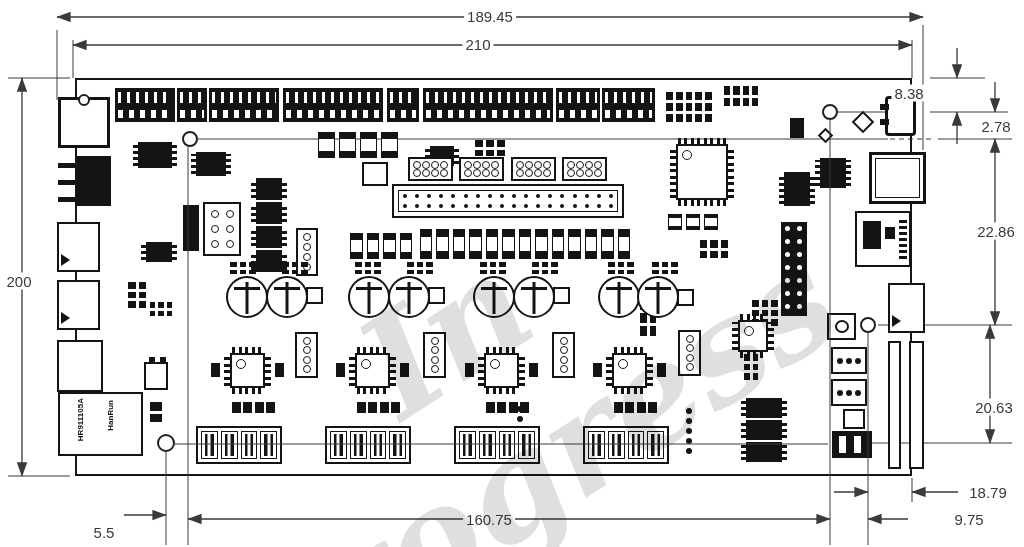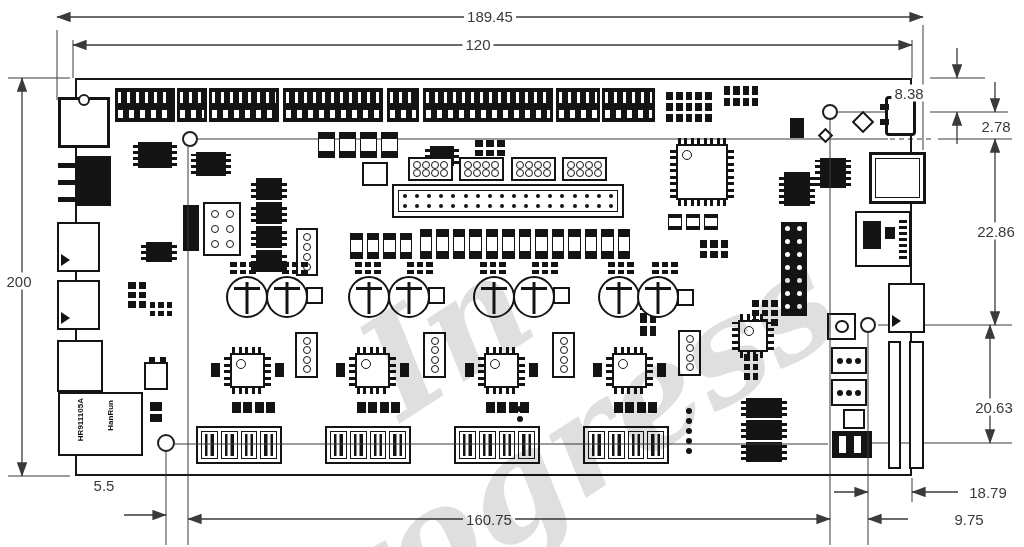--- a/index.html
+++ b/index.html
@@ -650,25 +650,25 @@
     <g stroke="#3a3a3a" stroke-width="1" fill="none">
       <path d="M175,444H828"></path>
       <path d="M188,147V545"></path>
       <path d="M166,452V545"></path>
       <path d="M830,120V545"></path>
       <path d="M868,333V545"></path>
     </g>
   </svg>
 
   <div class="dimlab" style="left:490px;top:16px">189.45</div>
-  <div class="dimlab" style="left:478px;top:44px">120</div>
+  <div class="dimlab" style="left:478px;top:44px">210</div>
   <div class="dimlab" style="left:19px;top:281px">200</div>
   <div class="dimlab" style="left:909px;top:93px">8.38</div>
   <div class="dimlab" style="left:996px;top:126px">2.78</div>
   <div class="dimlab" style="left:996px;top:231px">22.86</div>
   <div class="dimlab" style="left:994px;top:407px">20.63</div>
   <div class="dimlab" style="left:988px;top:492px">18.79</div>
   <div class="dimlab" style="left:969px;top:519px">9.75</div>
   <div class="dimlab" style="left:489px;top:519px">160.75</div>
-  <div class="dimlab" style="left:104px;top:485px">5.5</div>
+  <div class="dimlab" style="left:104px;top:532px">5.5</div>
 
   <div class="wm">In progress</div>
 </div>
 
 </body></html>

